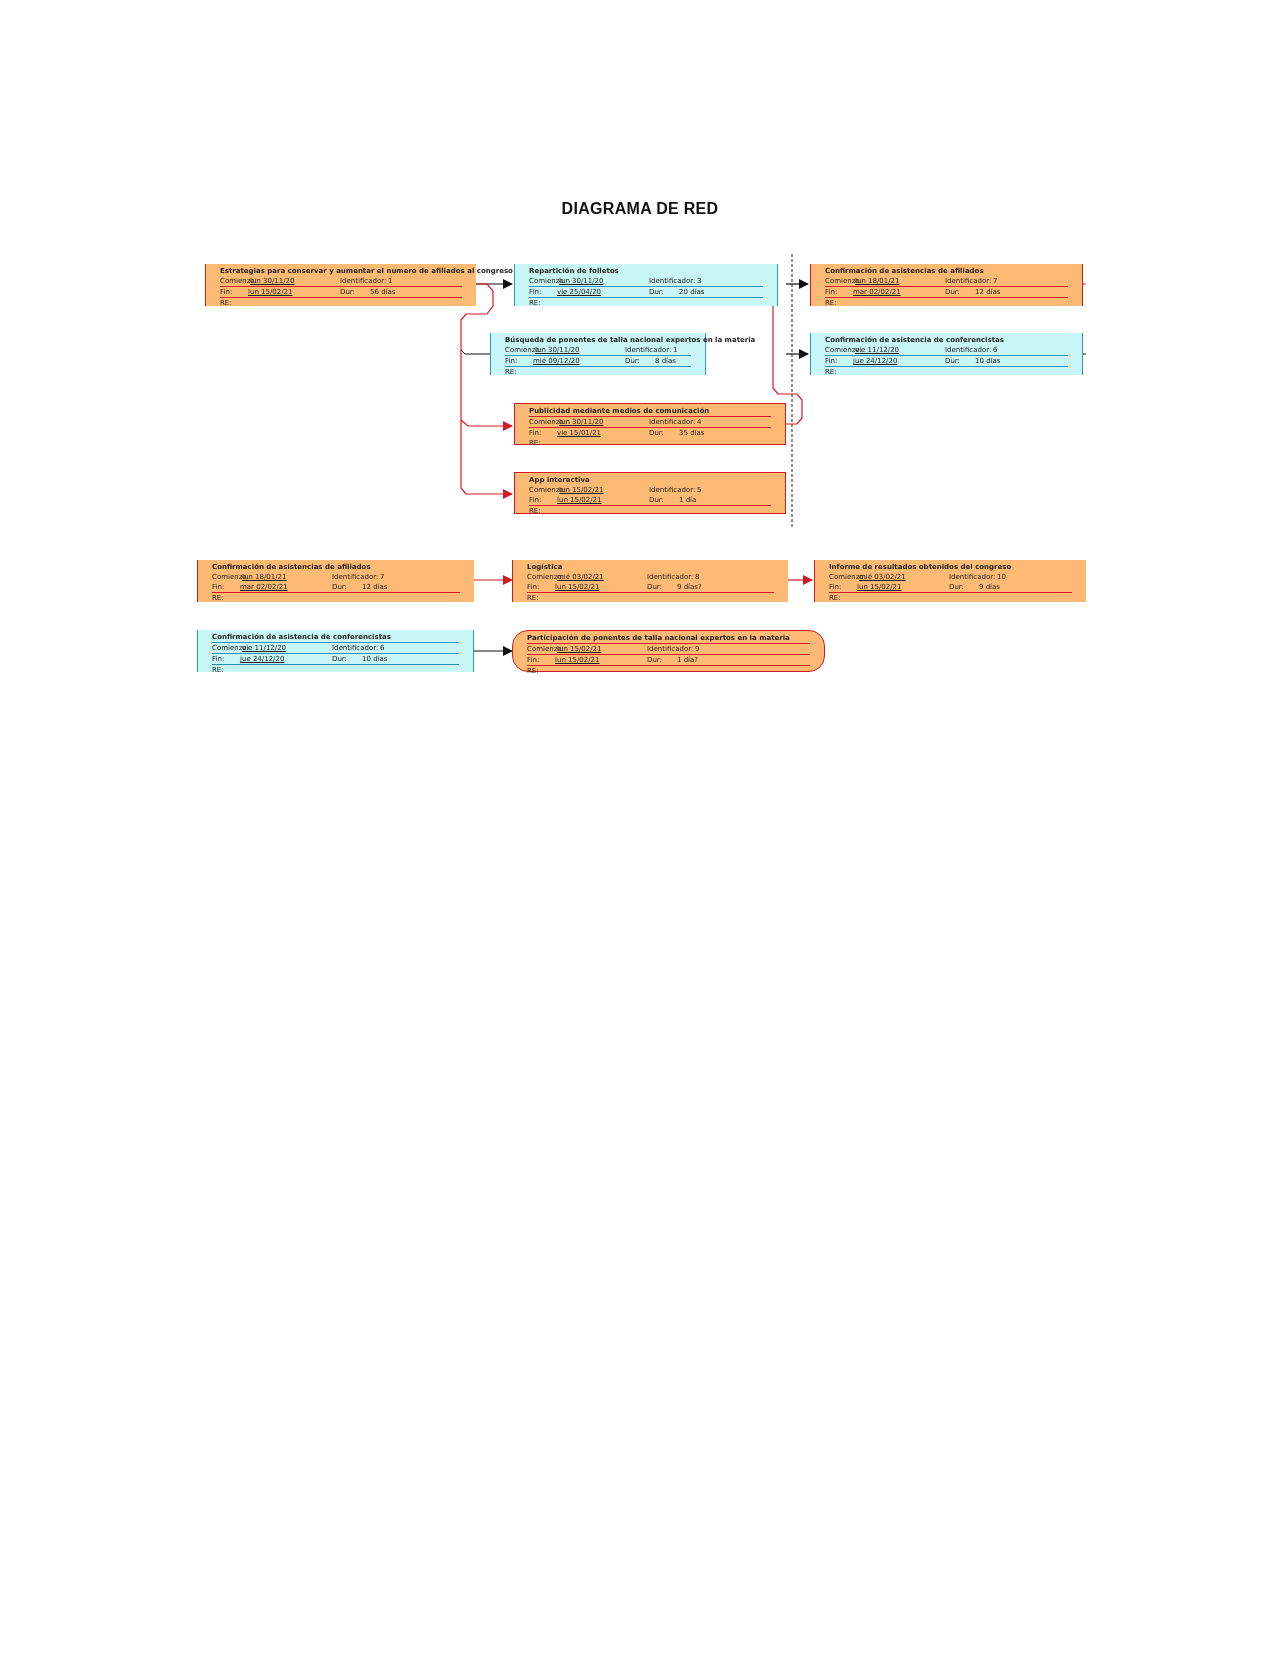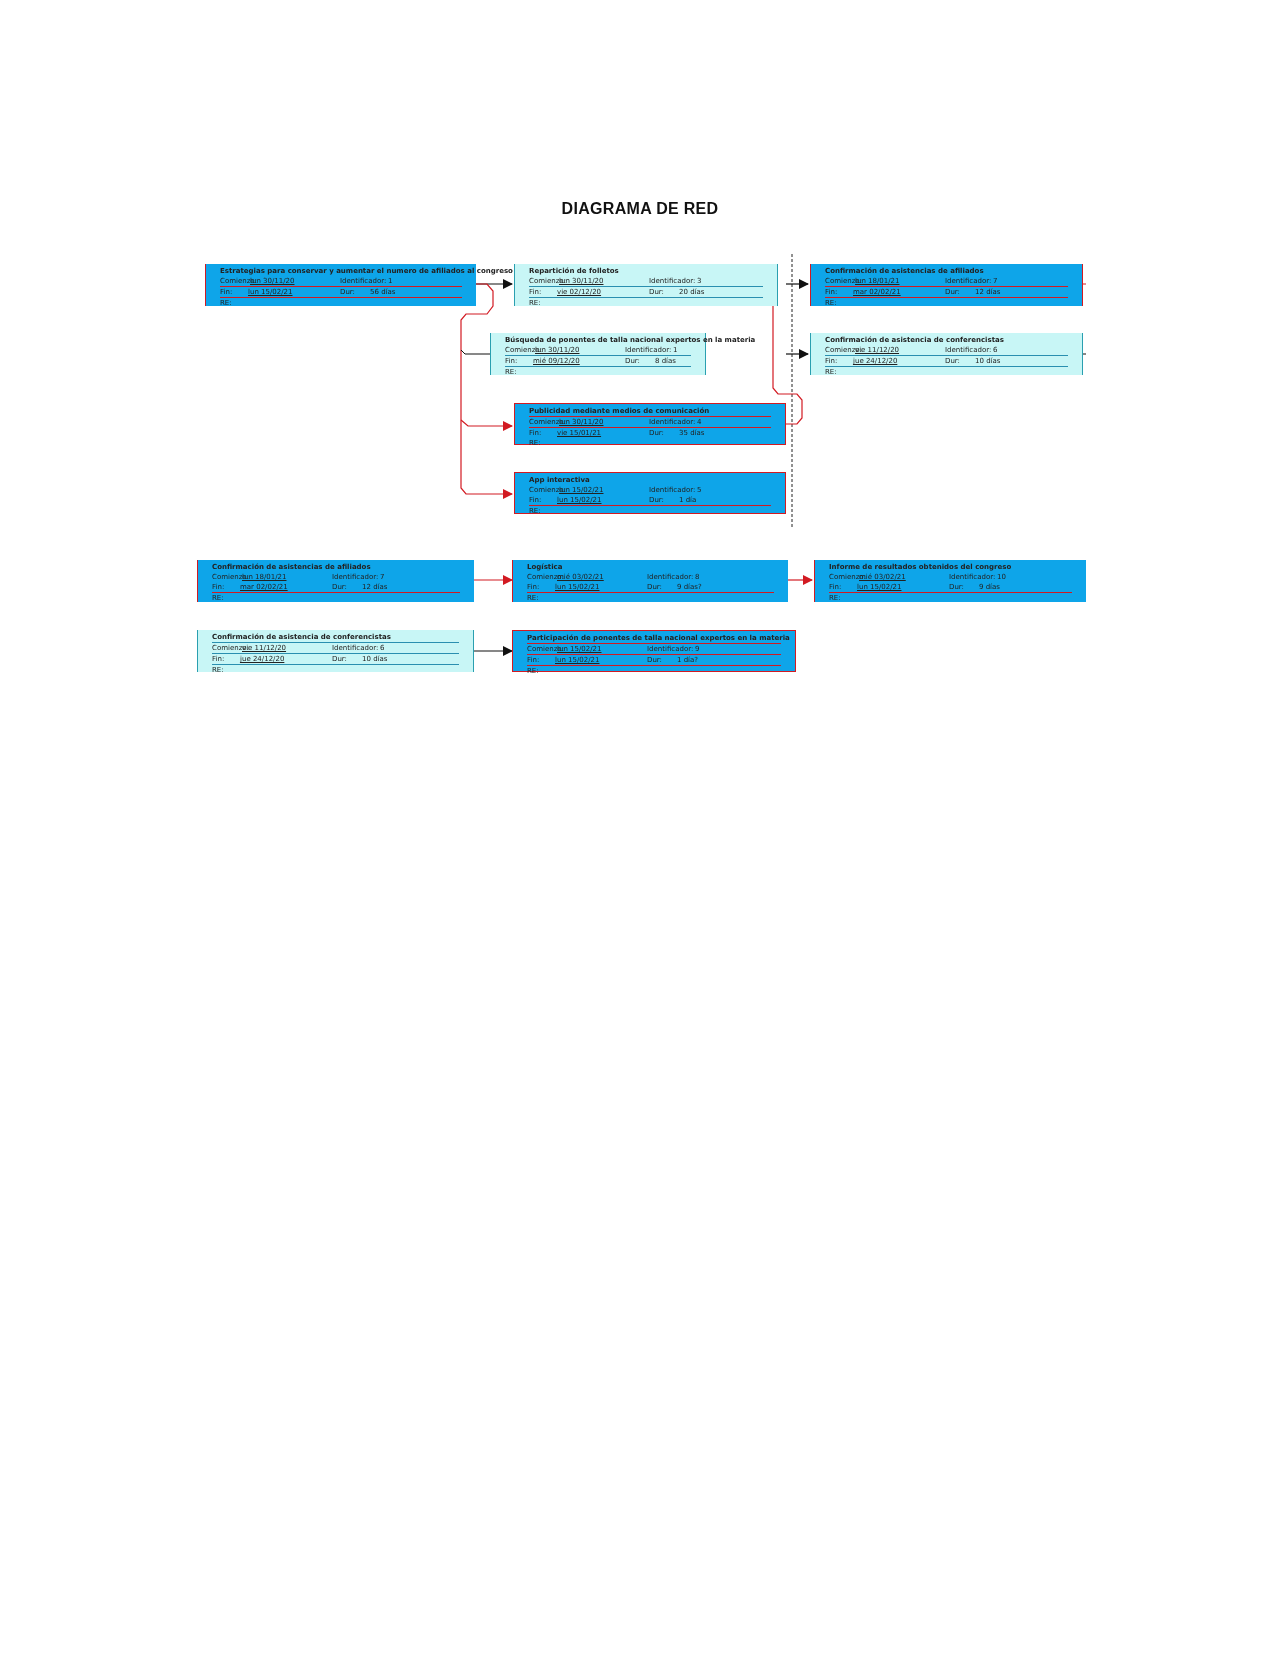--- a/index.html
+++ b/index.html
@@ -1,19 +1,19 @@
 <!DOCTYPE html>
 <html><head>
 <meta charset="utf-8">
 <style>
   html, body { margin:0; padding:0; background:#ffffff; }
   body { width:1280px; height:1656px; position:relative; overflow:hidden; font-family:"Liberation Sans", sans-serif; }
   .title { position:absolute; left:0; width:1280px; top:200px; text-align:center; font-size:16px; font-weight:bold; color:#111; letter-spacing:0.3px; }
   .node { position:absolute; height:42px; box-sizing:border-box; font-family:"DejaVu Sans", sans-serif; font-size:7px; color:#222; }
-  .node.red { background:#0ea5e9; border-left:1.5px solid #d21a22; }
+  .node.red { background:#fdba74; border-left:1.5px solid #d21a22; }
   .node.red.boxed { border:1.5px solid #d21a22; }
   .node.cyan { background:#c8f6f6; border-left:1.5px solid #2a9fb0; border-right:1.5px solid #2a9fb0; }
   .node.red.rb { border-right:1.5px solid #d21a22; }
   .node .inner { position:absolute; left:14px; right:14px; top:2px; }
   .row { height:10px; line-height:10px; white-space:nowrap; position:relative; }
   .row.t { font-weight:bold; }
   .row.l { border-bottom:1px solid #d21a22; }
   .cyan .row.l { border-bottom:1px solid #2a8fb0; }
   .c1 { position:absolute; left:0; }
   .c2 { position:absolute; left:28px;text-decoration:underline; }
@@ -84,21 +84,21 @@
   <div class="inner">
     <div class="row t">Repartición de folletos</div>
     <div class="row l">
         <span class="c1">Comienzo:</span>
         <span class="c2" style="left:30px">lun 30/11/20</span>
         <span class="c3">Identificador:</span>
         <span class="c3" style="left:168px">3</span>
       </div>
     <div class="row l">
         <span class="c1">Fin:</span>
-        <span class="c2">vie 02/12/20</span>
+        <span class="c2">vie 25/04/20</span>
         <span class="c3">Dur:</span>
         <span class="c4">20 días</span>
       </div>
     <div class="row">
         <span class="c1">RE:</span>
       </div>
   </div>
 </div>
 
 <div class="node red rb" style="left:810px;top:264px;width:273px;">
@@ -283,21 +283,21 @@
         <span class="c2">jue 24/12/20</span>
         <span class="c3">Dur:</span>
         <span class="c4">10 días</span>
       </div>
     <div class="row">
         <span class="c1">RE:</span>
       </div>
   </div>
 </div>
 
-<div class="node red boxed" style="left:512px;top:630px;width:284px;">
+<div class="node red boxed" style="left:512px;top:630px;width:313px;border-radius:16px;">
   <div class="inner">
     <div class="row t l">Participación de ponentes de talla nacional expertos en la materia</div>
     <div class="row l">
         <span class="c1">Comienzo:</span>
         <span class="c2" style="left:30px">lun 15/02/21</span>
         <span class="c3">Identificador:</span>
         <span class="c3" style="left:168px">9</span>
       </div>
     <div class="row l">
         <span class="c1">Fin:</span>

